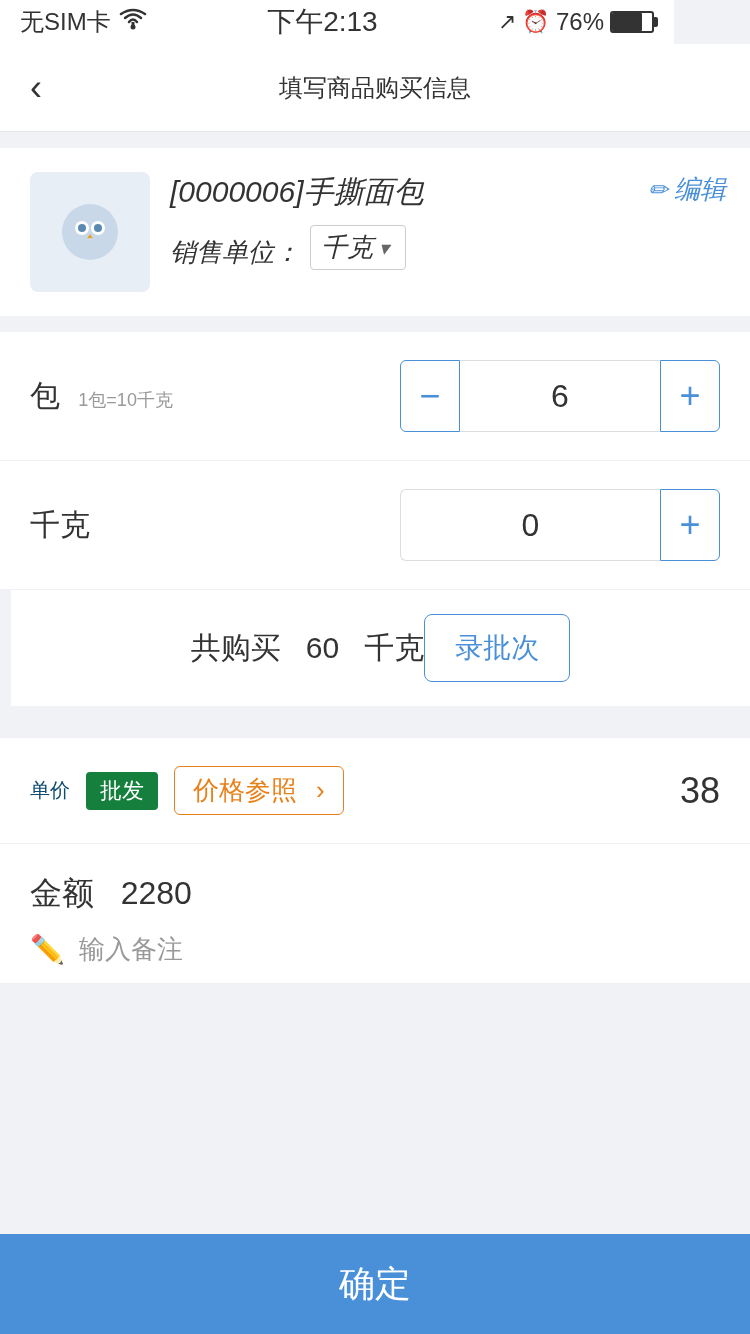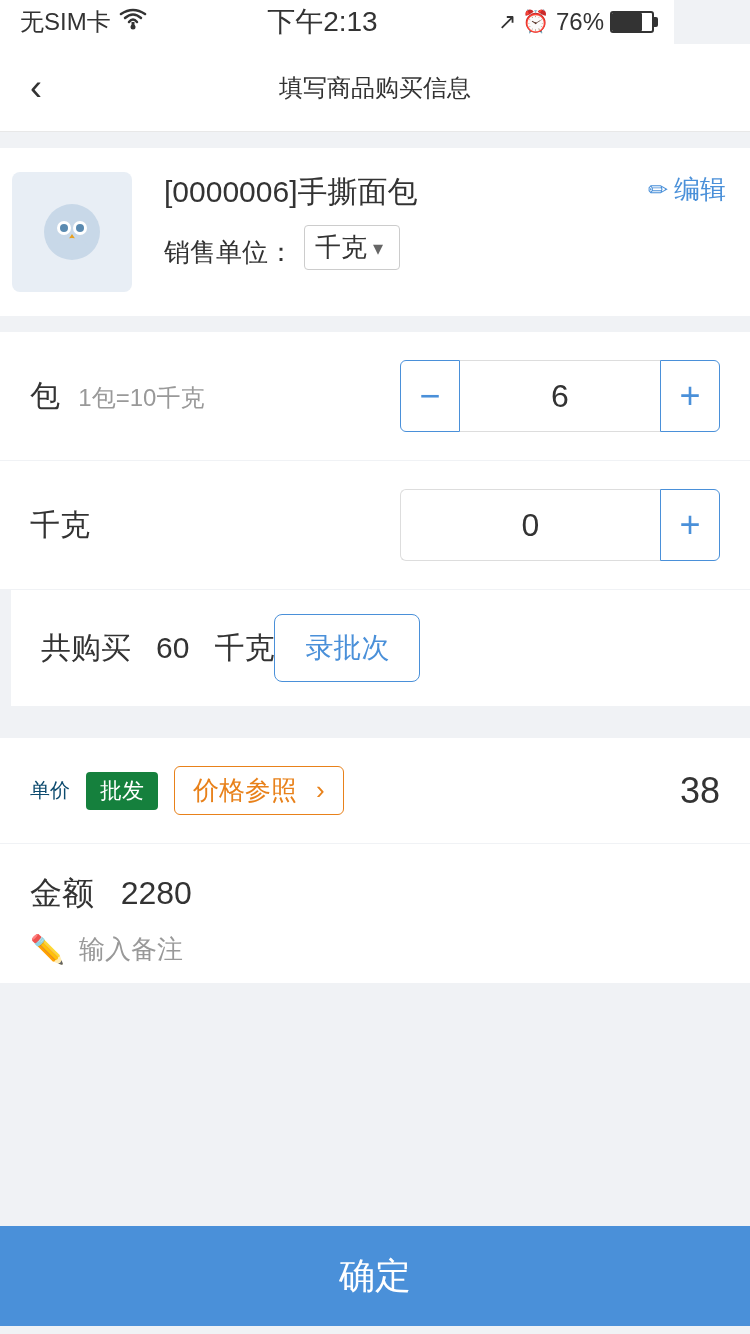--- a/index.html
+++ b/index.html
@@ -75,25 +75,26 @@
     .nav-title {
       font-size: 24px;
       font-weight: 500;
       color: #333;
     }
 
     
     .product-card {
       background: #fff;
       margin-top: 16px;
-      padding: 24px 12px;
+      padding: 24px 30px;
       display: flex;
       align-items: flex-start;
-      gap: 32px;
+      gap: 20px;
       position: relative;
+      font-style: italic;
     }
     .product-image {
       width: 120px;
       height: 120px;
       background: #e8eef5;
       border-radius: 8px;
       display: flex;
       align-items: center;
       justify-content: center;
       flex-shrink: 0;
@@ -140,21 +141,21 @@
       display: flex;
       align-items: center;
       padding: 28px 30px;
       border-bottom: 1px solid #f0f2f5;
     }
     .input-label {
       font-size: 30px;
       color: #333;
       flex: 1;
     }
-    .input-hint { font-size: 24px; color: #999; margin-left: 10px; }
+    .input-hint { font-size: 18px; color: #999; margin-left: 10px; }
     .qty-control {
       display: flex;
       align-items: center;
       gap: 0;
     }
     .qty-btn {
       width: 60px;
       height: 72px;
       border: 1.5px solid #4a90d9;
       background: #fff;
@@ -191,21 +192,21 @@
       outline: none;
       background: #fff;
       border-radius: 6px 0 0 6px;
     }
 
     
     .total-row {
       background: #fff;
       display: flex;
       align-items: center;
-      justify-content: flex-start;
+      justify-content: center;
       padding: 24px 30px;
       margin-left: 11px;
     }
     .total-text { font-size: 30px; color: #333; }
     .total-text span { color: #333; font-weight: 500; }
     .record-btn {
       border: 1.5px solid #4a90d9;
       color: #4a90d9;
       border-radius: 8px;
       padding: 14px 30px;
@@ -274,21 +275,21 @@
     
     .bottom-gray {
       background: #f0f2f5;
       flex: 1;
       min-height: 300px;
     }
 
     
     .confirm-bar {
       position: fixed;
-      bottom: 8px;
+      bottom: 0;
       left: 0;
       width: 750px;
       height: 100px;
       background: #4a90d9;
       display: flex;
       align-items: center;
       justify-content: center;
       cursor: pointer;
     }
     .confirm-btn-text {

